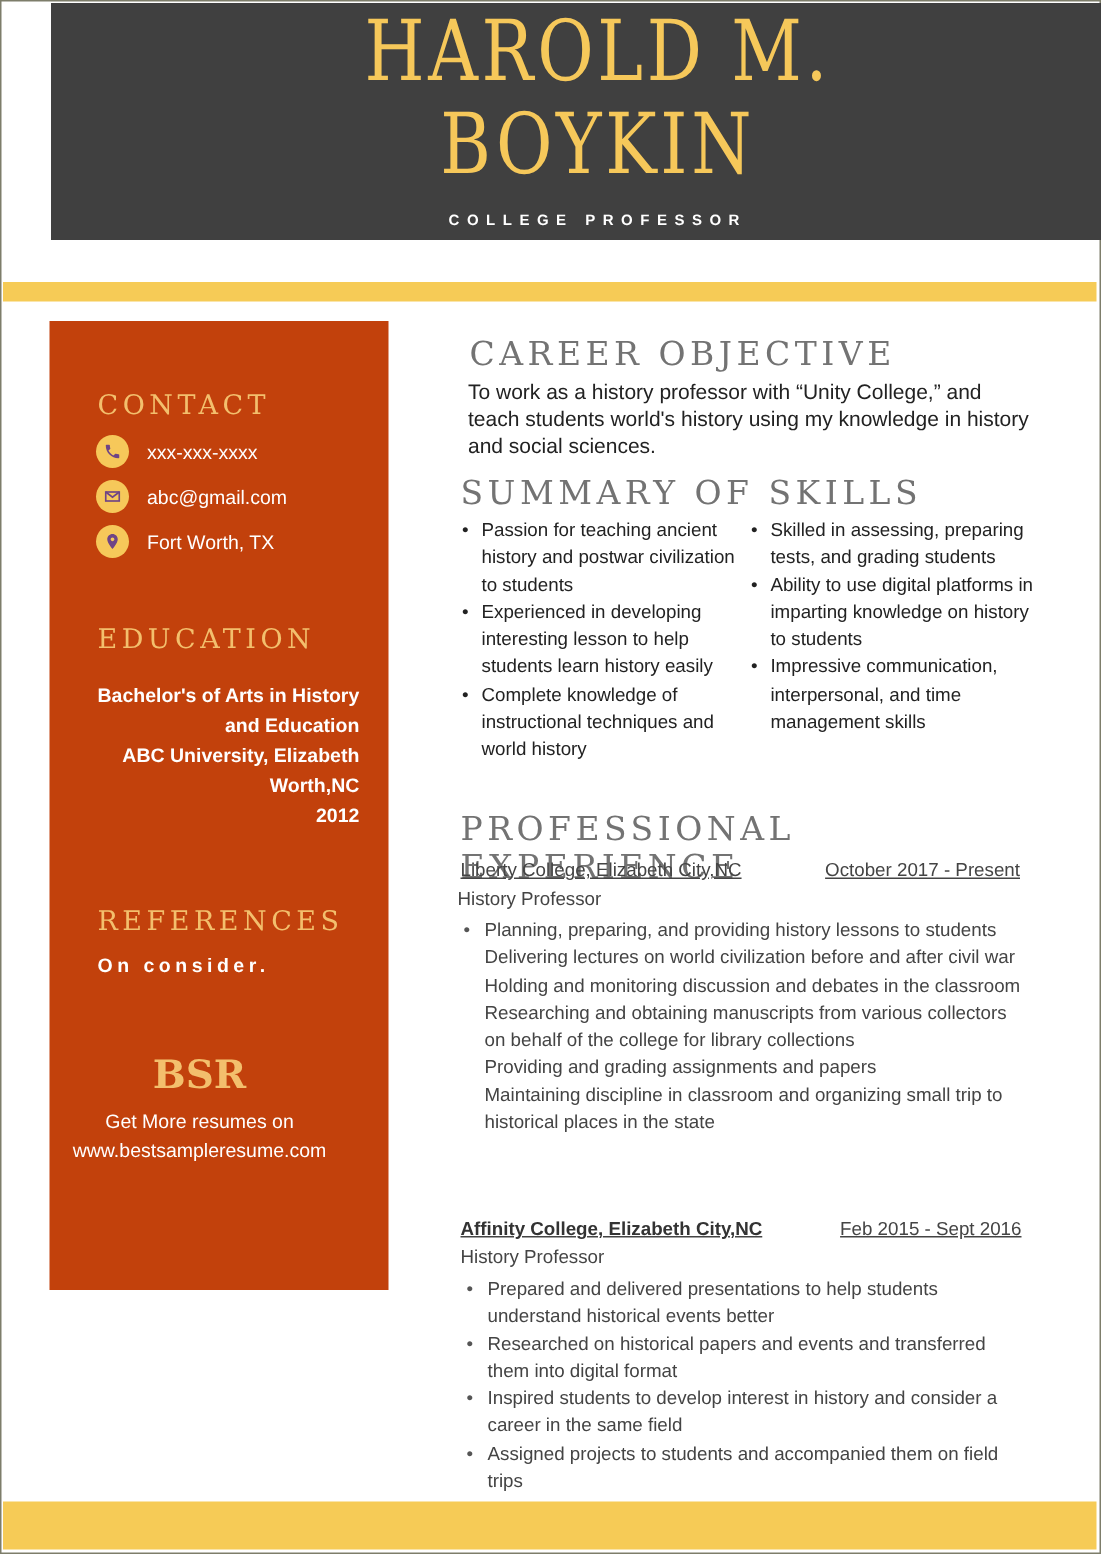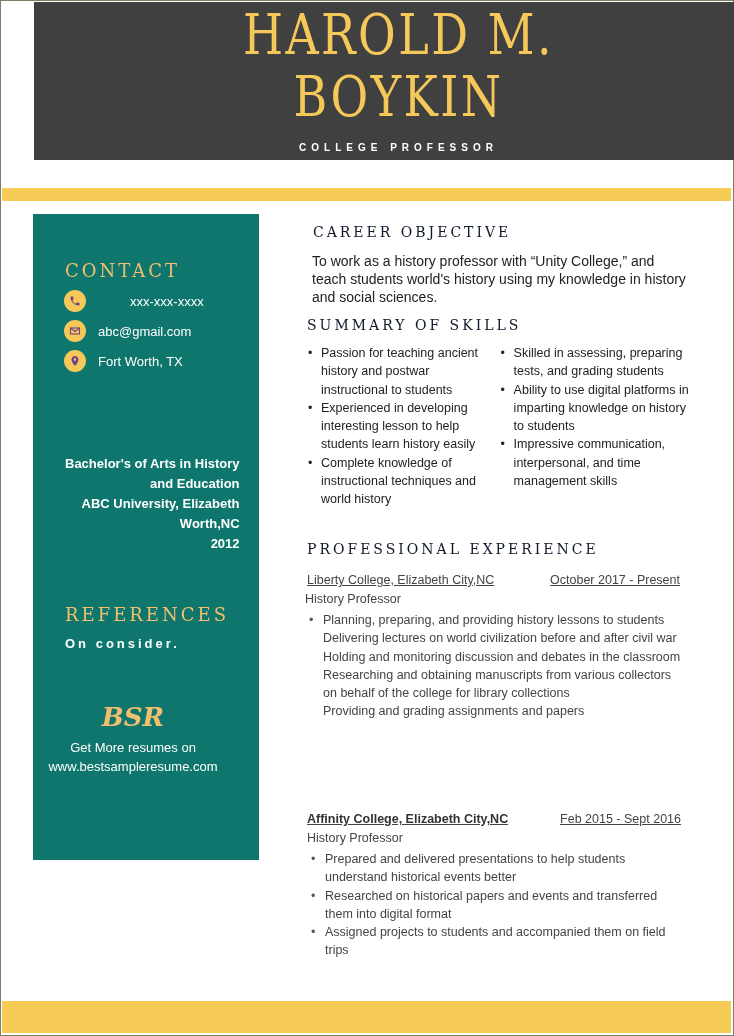--- a/index.html
+++ b/index.html
@@ -4,32 +4,32 @@
 <style>
   html, body { margin:0; padding:0; }
   body { width:734px; height:1036px; background:#fff; position:relative; overflow:hidden; font-family:"Liberation Sans", sans-serif; }
   .frame { position:absolute; left:0; top:0; width:732px; height:1034px; border:1px solid #7d7d6a; background:#fff; }
   .header { position:absolute; left:2px; top:2px; width:729px; height:158px; background:#404040; text-align:center;margin-left:32px; }
   .name { font-family:"DejaVu Serif", serif; color:#f6c85a; font-size:56px; line-height:62px; letter-spacing:3px; margin-top:2px; transform:scaleX(0.82); }
   .name-line { display:block; }
   .subtitle { position:absolute; left:0; right:0; top:140px; color:#fff; font-size:10px; letter-spacing:5px; font-weight:bold; }
   .yellow-top { position:absolute; left:2px; top:188px; width:729px; height:13px; background:#f6cb56; }
   .yellow-bottom { position:absolute; left:2px; top:1001px; width:729px; height:32px; background:#f6cb56; }
-  .sidebar { position:absolute; left:33px; top:214px; width:226px; height:646px; background:#0f766e; color:#fff; }
+  .sidebar { position:absolute; left:33px; top:214px; width:226px; height:646px; background:#c2410c; color:#fff; }
   .side-h { font-family:"DejaVu Serif", serif; color:#f3bf6d; font-size:18px; letter-spacing:3px; position:absolute; left:32px; }
   .contact-row { position:absolute; left:31px; display:flex; align-items:center; }
   .cicon { width:22px; height:22px; border-radius:50%; background:#f6c85a; display:flex; align-items:center; justify-content:center; margin-right:12px; }
   .cicon svg { width:12px; height:12px; }
   .ctext { font-size:13px; color:#fff; }
   .edu { position:absolute; left:32px; top:240px; font-size:13px; font-weight:bold; line-height:20px; color:#fff;text-align:right; }
   .refs { position:absolute; left:32px; top:422px; font-size:13px; letter-spacing:3px; font-weight:bold; }
-  .bsr { position:absolute; left:0; width:200px; top:488px; text-align:center; font-family:"DejaVu Serif", serif; font-weight:bold; color:#f3bf6d; font-size:26px;font-style:italic; }
+  .bsr { position:absolute; left:0; width:200px; top:488px; text-align:center; font-family:"DejaVu Serif", serif; font-weight:bold; color:#f3bf6d; font-size:26px; }
   .promo { position:absolute; left:0; width:200px; top:524px; text-align:center; font-size:13px; line-height:19px; color:#fff; }
   .main { position:absolute; left:305px; top:214px; width:390px; }
-  .sec-h { font-family:"DejaVu Serif", serif; color:#0f172a; font-size:14px; letter-spacing:3px; position:absolute; }
+  .sec-h { font-family:"DejaVu Serif", serif; color:#737373; font-size:22px; letter-spacing:3px; position:absolute; }
   .obj { position:absolute; left:7px; top:38px; width:380px; font-size:14px; line-height:18px; color:#222; }
   .skills { position:absolute; left:0; top:130px; width:390px; display:flex; font-size:12.5px; line-height:18.3px; color:#222; }
   .skills ul { margin:0; padding-left:16px; list-style:none; }
   .skills li { position:relative; }
   .skills li::before { content:"\2022"; position:absolute; left:-13px; }
   .col1 { width:185px; padding-left:1px; }
   .col2 { width:190px; }
   .job { position:absolute; left:0; width:380px; font-size:12.5px; color:#444; }
   .job-head { display:flex; justify-content:space-between; line-height:19px;text-decoration:underline; }
   .job-role { line-height:19px; }
@@ -49,21 +49,21 @@
     <span class="name-line">BOYKIN</span>
   </div>
   <div class="subtitle">COLLEGE PROFESSOR</div>
 </div>
 
 <div class="yellow-top"></div>
 
 <div class="sidebar">
   <div class="side-h" style="top:46px;">CONTACT</div>
 
-  <div class="contact-row" style="top:76px;gap:32px;">
+  <div class="contact-row" style="top:76px;">
     <span class="cicon">
       <svg viewBox="0 0 24 24">
           <path d="M6.6 10.8c1.4 2.8 3.8 5.1 6.6 6.6l2.2-2.2c.3-.3.7-.4 1-.2 1.1.4 2.3.6 3.6.6.6 0 1 .4 1 1V20c0 .6-.4 1-1 1C10.6 21 3 13.4 3 4c0-.6.4-1 1-1h3.5c.6 0 1 .4 1 1 0 1.3.2 2.5.6 3.6.1.3 0 .7-.2 1l-2.3 2.2z" fill="#6f4486"></path>
         </svg>
     </span>
     <span class="ctext">xxx-xxx-xxxx</span>
   </div>
   <div class="contact-row" style="top:106px;">
     <span class="cicon">
       <svg viewBox="0 0 24 24">
@@ -75,20 +75,21 @@
   </div>
   <div class="contact-row" style="top:136px;">
     <span class="cicon">
       <svg viewBox="0 0 24 24">
           <path d="M12 2C8.1 2 5 5.1 5 9c0 5.2 7 13 7 13s7-7.8 7-13c0-3.9-3.1-7-7-7zm0 9.5c-1.4 0-2.5-1.1-2.5-2.5S10.6 6.5 12 6.5s2.5 1.1 2.5 2.5-1.1 2.5-2.5 2.5z" fill="#6f4486"></path>
         </svg>
     </span>
     <span class="ctext">Fort Worth, TX</span>
   </div>
 
+  <div class="side-h" style="top:202px;">EDUCATION</div>
   <div class="edu">
     <div>Bachelor's of Arts in History</div>
     <div>and Education</div>
     <div>ABC University, Elizabeth</div>
     <div>Worth,NC</div>
     <div>2012</div>
   </div>
 
   <div class="side-h" style="top:390px;">REFERENCES</div>
   <div class="refs">On consider.</div>
@@ -100,21 +101,21 @@
   </div>
 </div>
 
 <div class="main">
   <div class="sec-h" style="left:8px; top:10px;">CAREER OBJECTIVE</div>
   <div class="obj">To work as a history professor with “Unity College,” and teach students world's history using my knowledge in history and social sciences.</div>
 
   <div class="sec-h" style="left:2px; top:103px;">SUMMARY OF SKILLS</div>
   <div class="skills">
     <ul class="col1">
-      <li>Passion for teaching ancient history and postwar instructional to students</li>
+      <li>Passion for teaching ancient history and postwar civilization to students</li>
       <li>Experienced in developing interesting lesson to help students learn history easily</li>
       <li>Complete knowledge of instructional techniques and world history</li>
     </ul>
     <ul class="col2">
       <li>Skilled in assessing, preparing tests, and grading students</li>
       <li>Ability to use digital platforms in imparting knowledge on history to students</li>
       <li>Impressive communication, interpersonal, and time management skills</li>
     </ul>
   </div>
 
@@ -125,30 +126,32 @@
       <span style="padding-left:2px;">Liberty College, Elizabeth City,NC</span>
       <span style="padding-right:5px;">October 2017 - Present</span>
     </div>
     <div class="job-role">History Professor</div>
     <ul>
       <li class="b">Planning, preparing, and providing history lessons to students</li>
       <li>Delivering lectures on world civilization before and after civil war</li>
       <li>Holding and monitoring discussion and debates in the classroom</li>
       <li>Researching and obtaining manuscripts from various collectors on behalf of the college for library collections</li>
       <li>Providing and grading assignments and papers</li>
+      <li>Maintaining discipline in classroom and organizing small trip to historical places in the state</li>
     </ul>
   </div>
 
   <div class="job" style="top:596px; left:2px;">
     <div class="job-head">
       <span class="bold">Affinity College, Elizabeth City,NC</span>
       <span style="padding-right:6px;">Feb 2015 - Sept 2016</span>
     </div>
     <div class="job-role">History Professor</div>
     <ul>
       <li class="b">Prepared and delivered presentations to help students understand historical events better</li>
       <li class="b">Researched on historical papers and events and transferred them into digital format</li>
+      <li class="b">Inspired students to develop interest in history and consider a career in the same field</li>
       <li class="b">Assigned projects to students and accompanied them on field trips</li>
     </ul>
   </div>
 </div>
 
 <div class="yellow-bottom"></div>
 
 </body></html>

